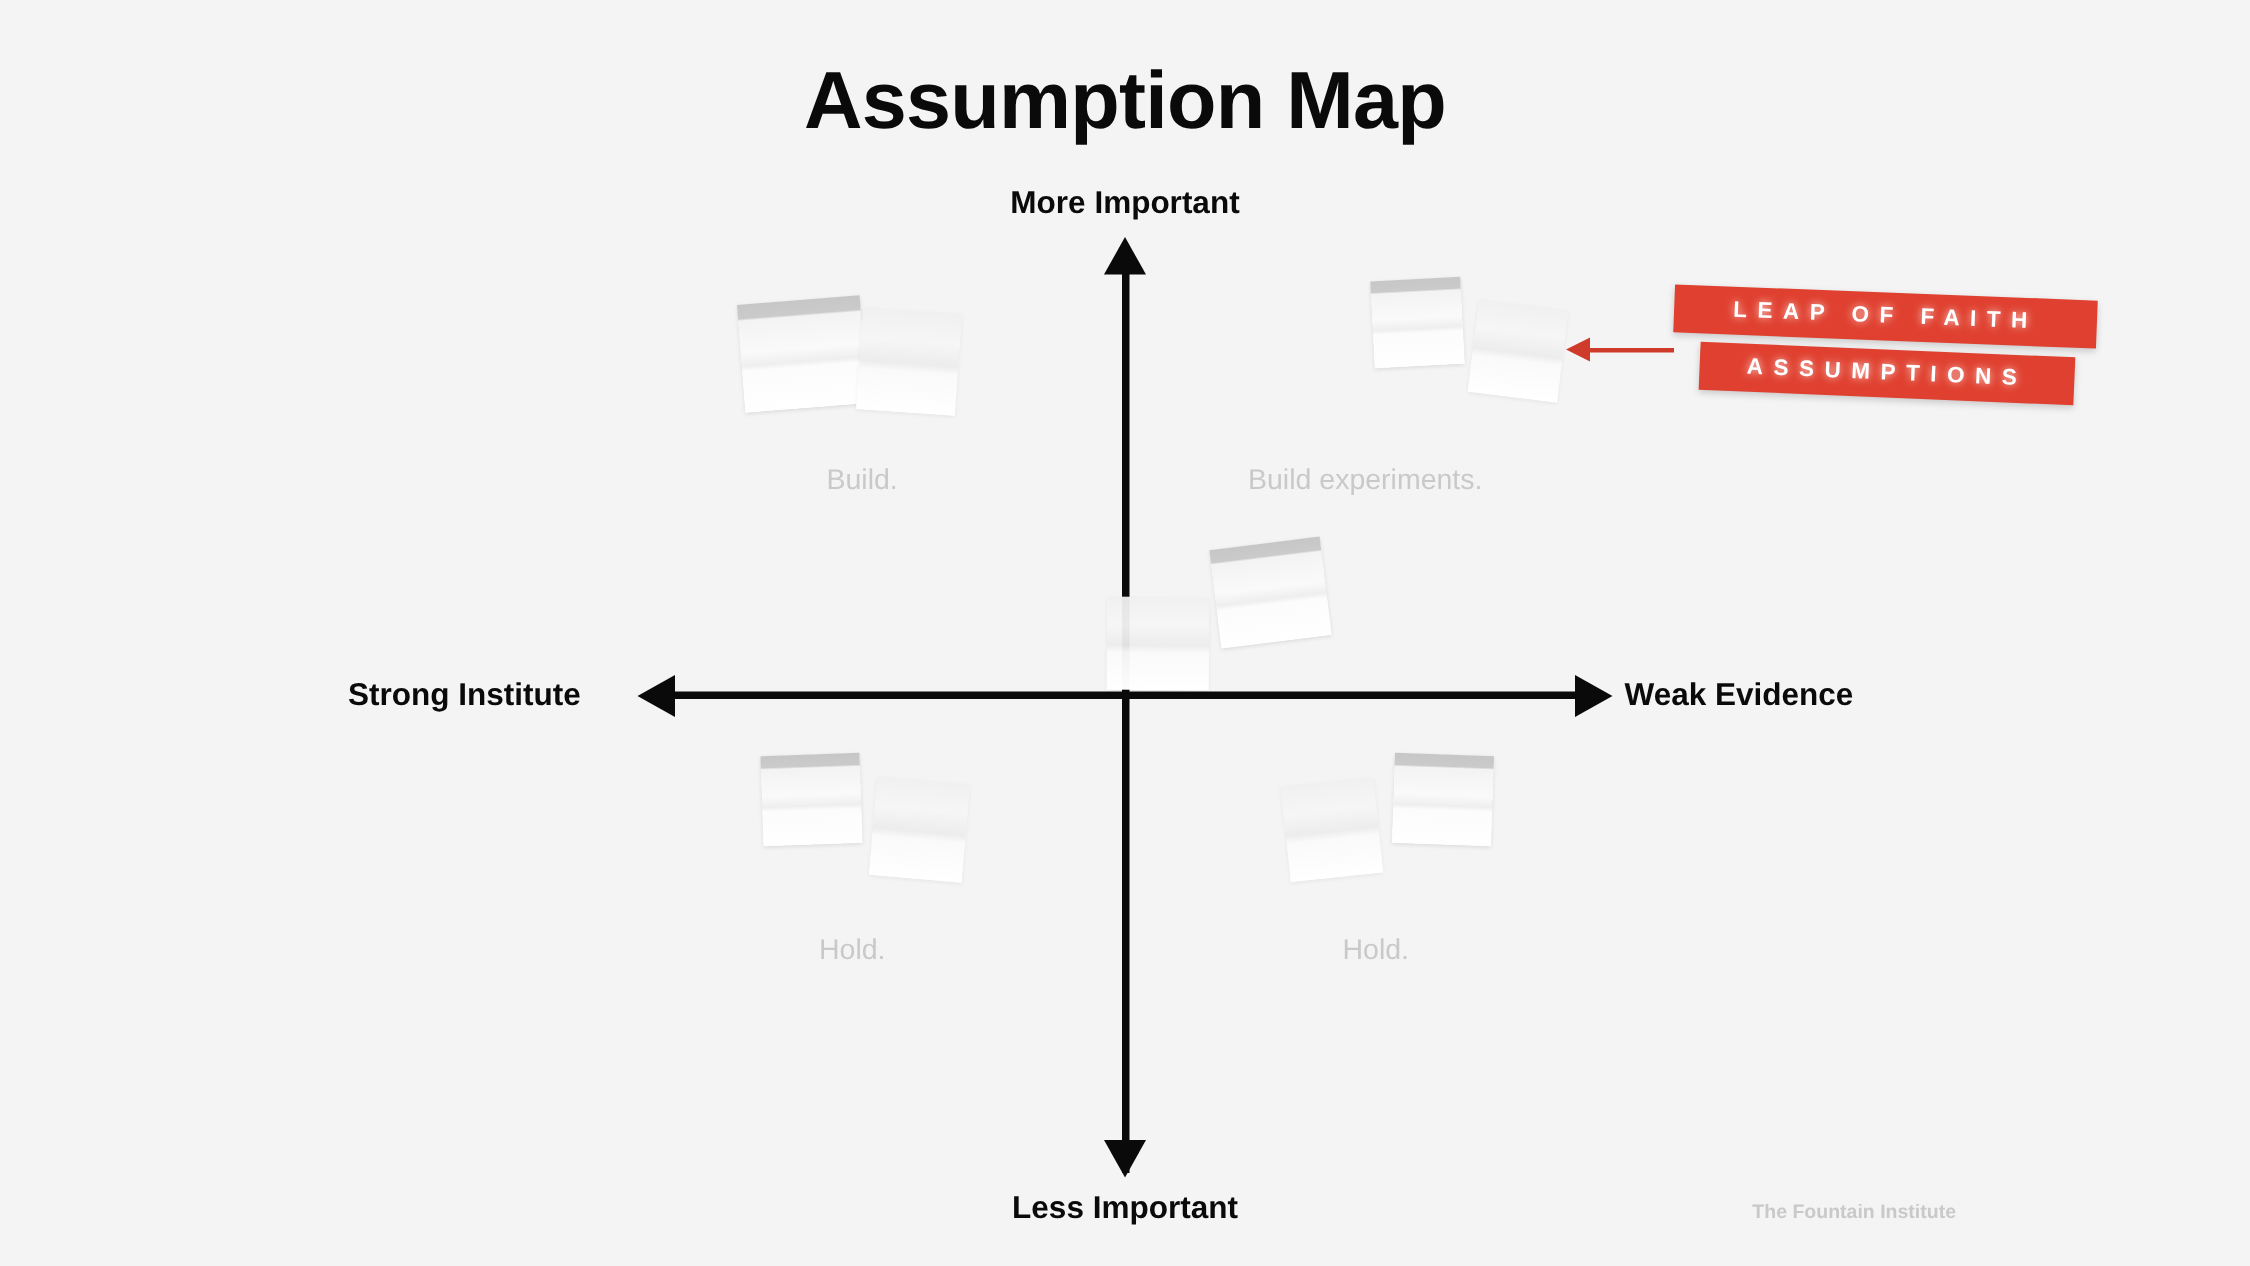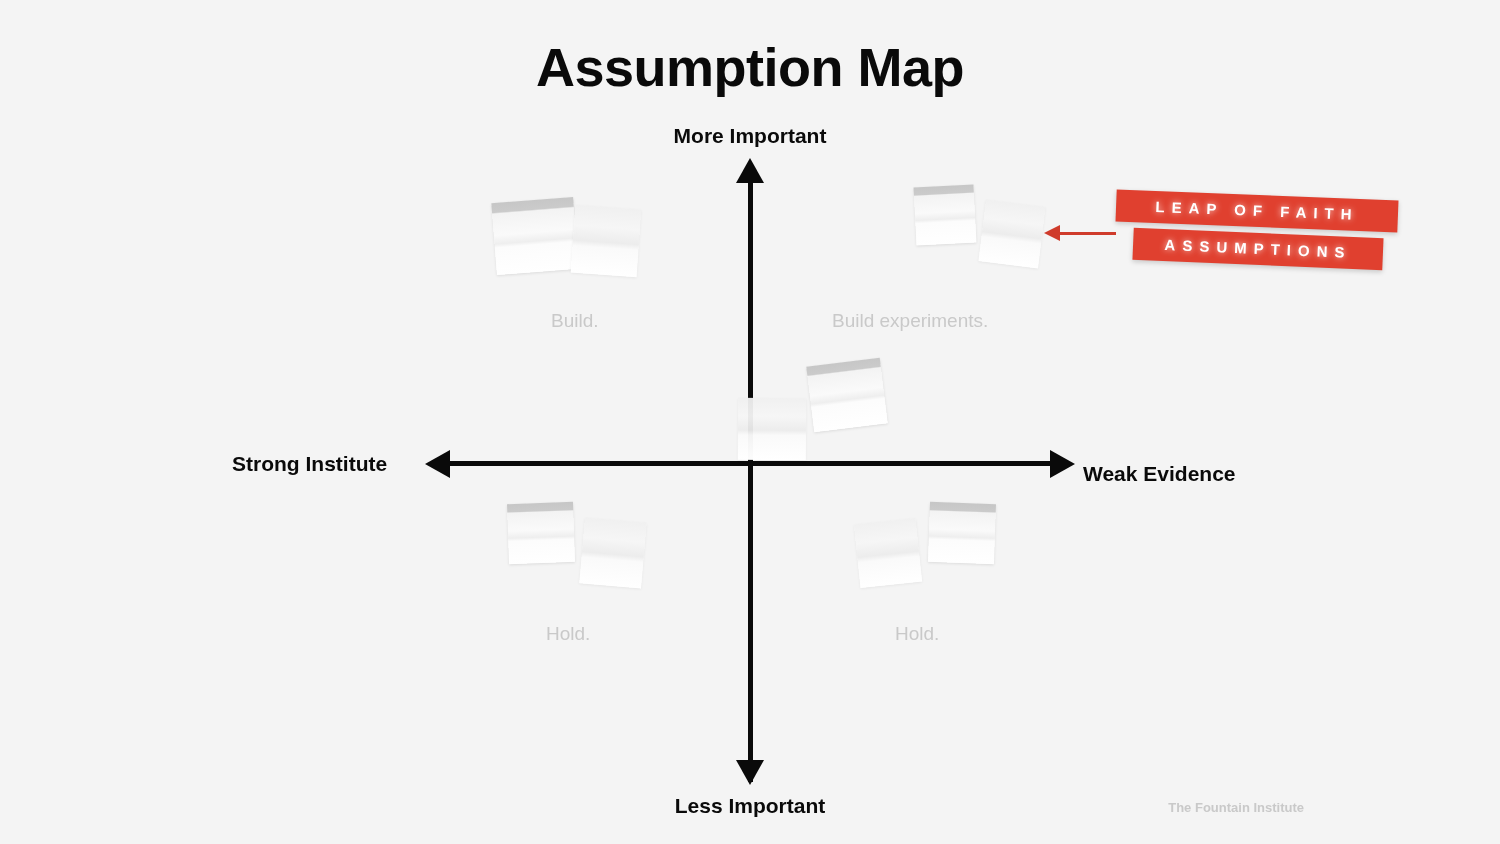--- a/index.html
+++ b/index.html
@@ -89,21 +89,21 @@
   .axis-label {
     position: absolute;
     font-size: 21px;
     font-weight: 700;
     color: #0a0a0a;
     white-space: nowrap;
   }
   .lbl-top    { left: 0; top: 124px; width: 1500px; text-align: center; }
   .lbl-bottom { left: 0; top: 794px; width: 1500px; text-align: center; }
   .lbl-left   { left: 232px; top: 452px; }
-  .lbl-right  { left: 1083px; top: 452px; margin-top: 10px; }
+  .lbl-right  { left: 1083px; top: 452px; }
 
   
   .quad-caption {
     position: absolute;
     font-size: 19px;
     font-weight: 400;
     color: #c9c9c9;
     white-space: nowrap;
   }
   .cap-build   { left: 551px; top: 310px; }

